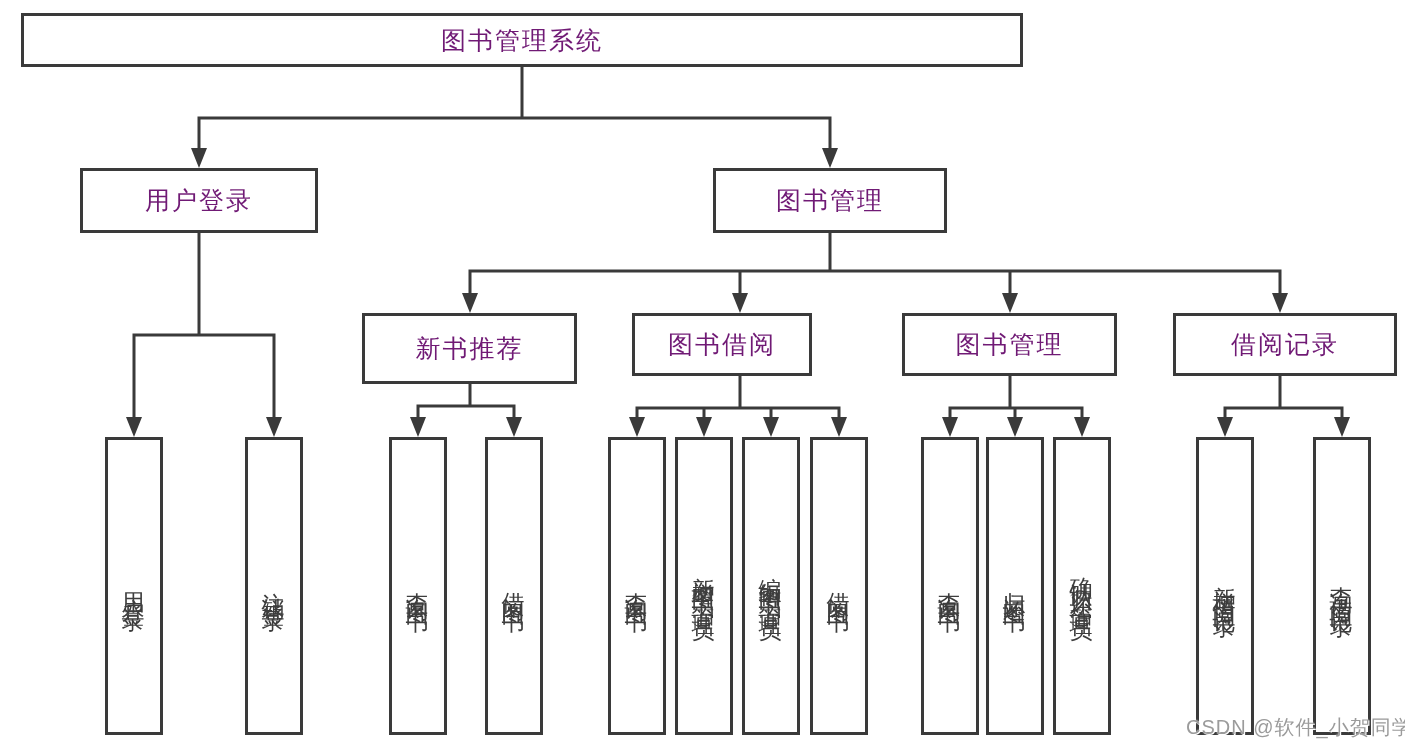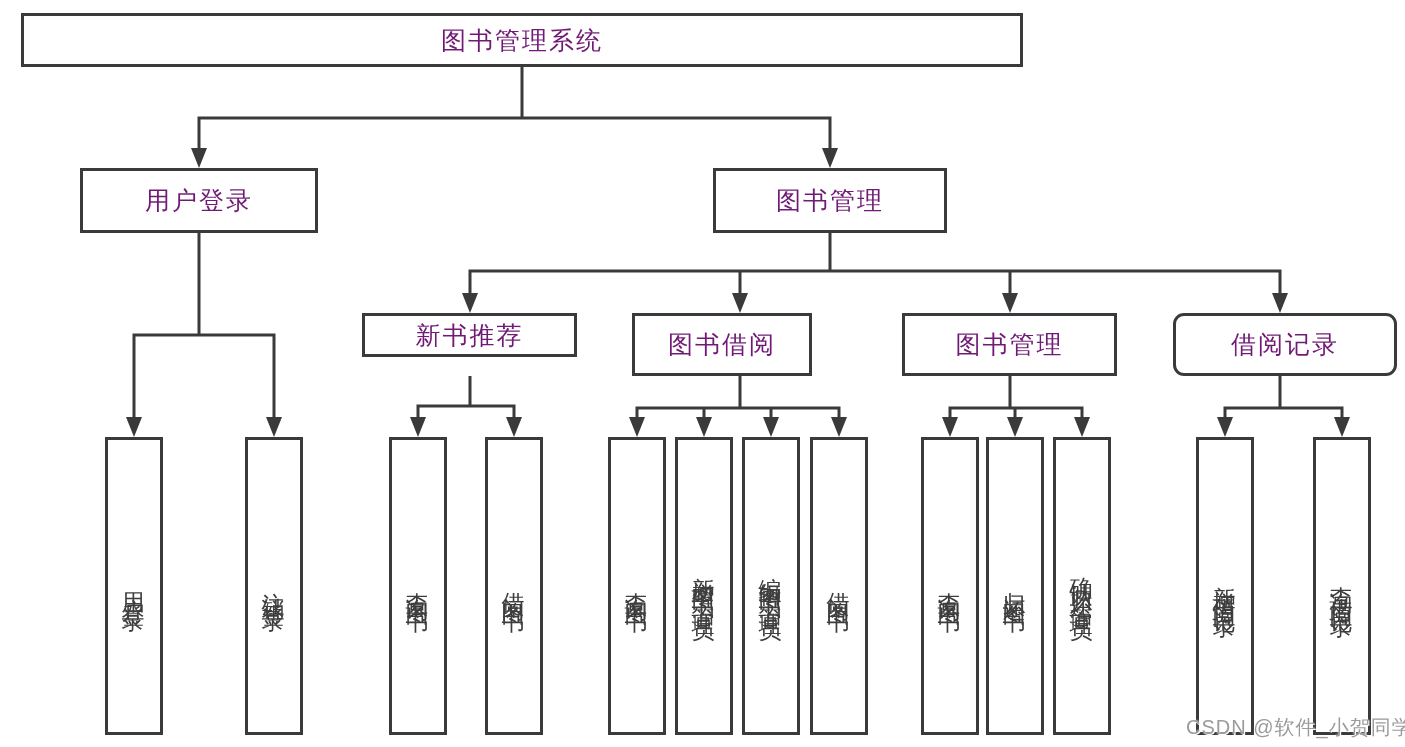--- a/index.html
+++ b/index.html
@@ -77,24 +77,24 @@
          M629 417 H645 L637 437 Z M696 417 H712 L704 437 Z M763 417 H779 L771 437 Z M831 417 H847 L839 437 Z
          M942 417 H958 L950 437 Z M1007 417 H1023 L1015 437 Z M1074 417 H1090 L1082 437 Z
          M1217 417 H1233 L1225 437 Z M1334 417 H1350 L1342 437 Z" fill="#3a3a3a" stroke="none"></path>
   </svg>
 
   <div class="hbox" style="left:21px; top:13px; width:1002px; height:54px;">图书管理系统</div>
 
   <div class="hbox" style="left:80px; top:168px; width:238px; height:65px;">用户登录</div>
   <div class="hbox" style="left:713px; top:168px; width:234px; height:65px;">图书管理</div>
 
-  <div class="hbox" style="left:362px; top:313px; width:215px; height:44px;">新书推荐</div>
+  <div class="hbox" style="left:362px; top:313px; width:215px; height:71px;">新书推荐</div>
   <div class="hbox" style="left:632px; top:313px; width:180px; height:63px;">图书借阅</div>
   <div class="hbox" style="left:902px; top:313px; width:215px; height:63px;">图书管理</div>
-  <div class="hbox" style="left:1173px; top:313px; width:224px; height:63px;border-radius:11px;">借阅记录</div>
+  <div class="hbox" style="left:1173px; top:313px; width:224px; height:63px;">借阅记录</div>
 
   <div class="vbox" style="left:105px;">用户登录</div>
   <div class="vbox" style="left:245px;">注销登录</div>
 
   <div class="vbox" style="left:389px;">查询图书</div>
   <div class="vbox" style="left:485px;">借阅图书</div>
 
   <div class="vbox" style="left:608px;">查询图书</div>
   <div class="vbox" style="left:675px;">新增图书（管理员）</div>
   <div class="vbox" style="left:742px;">编辑图书（管理员）</div>

